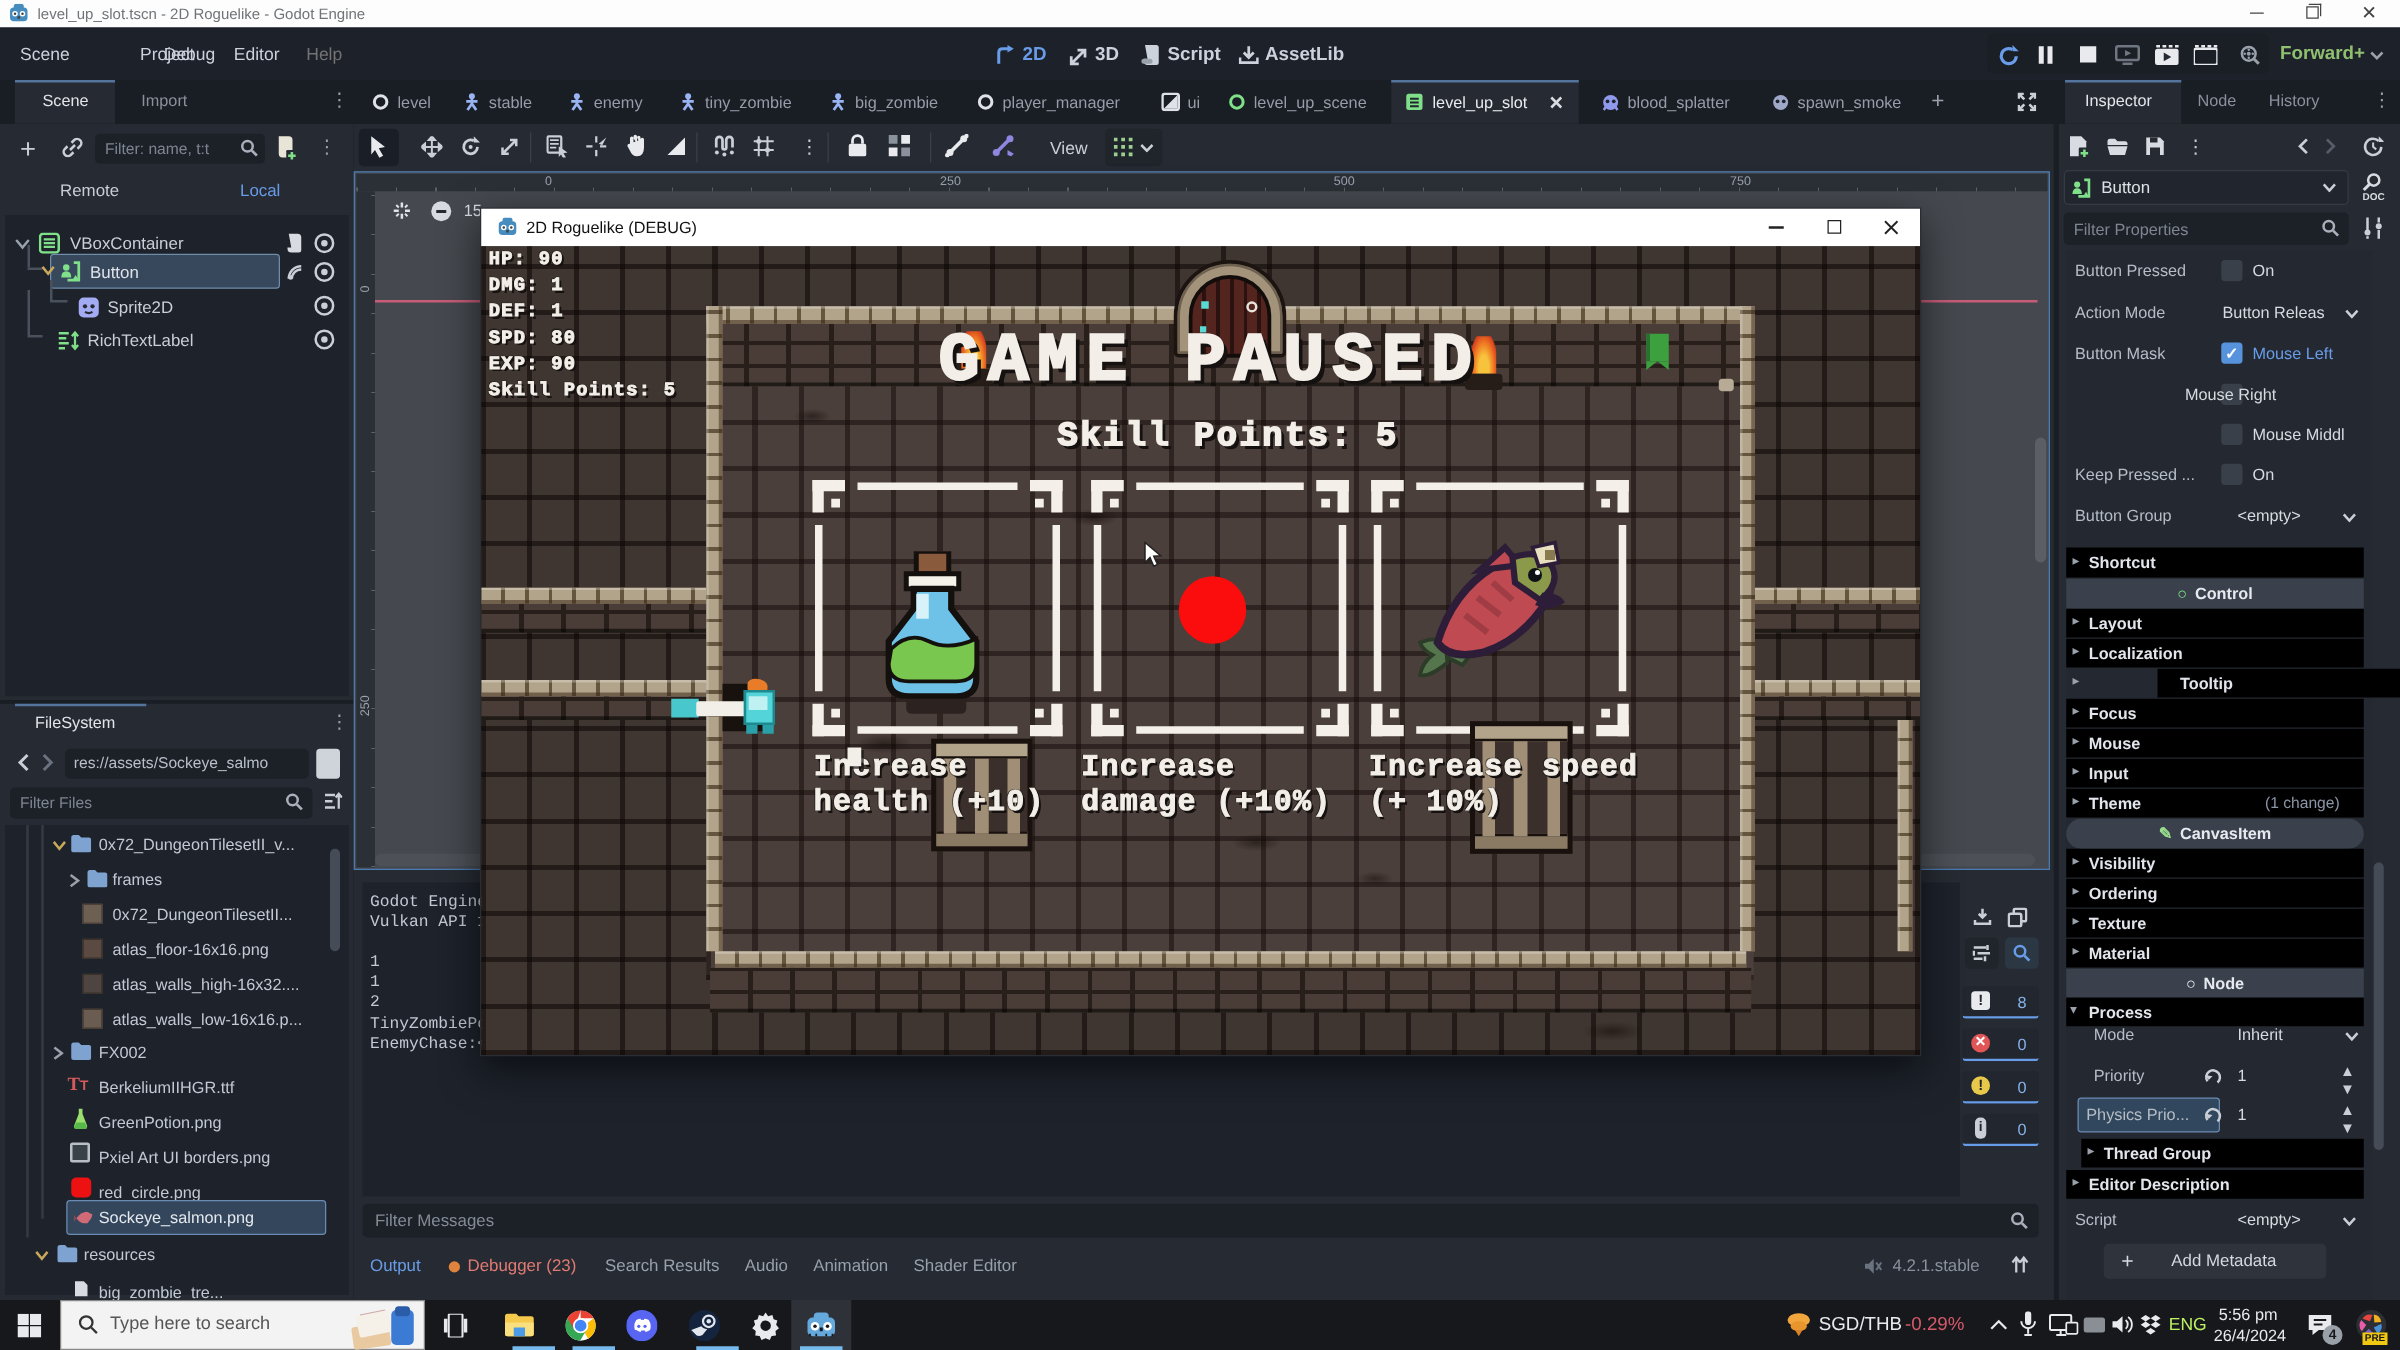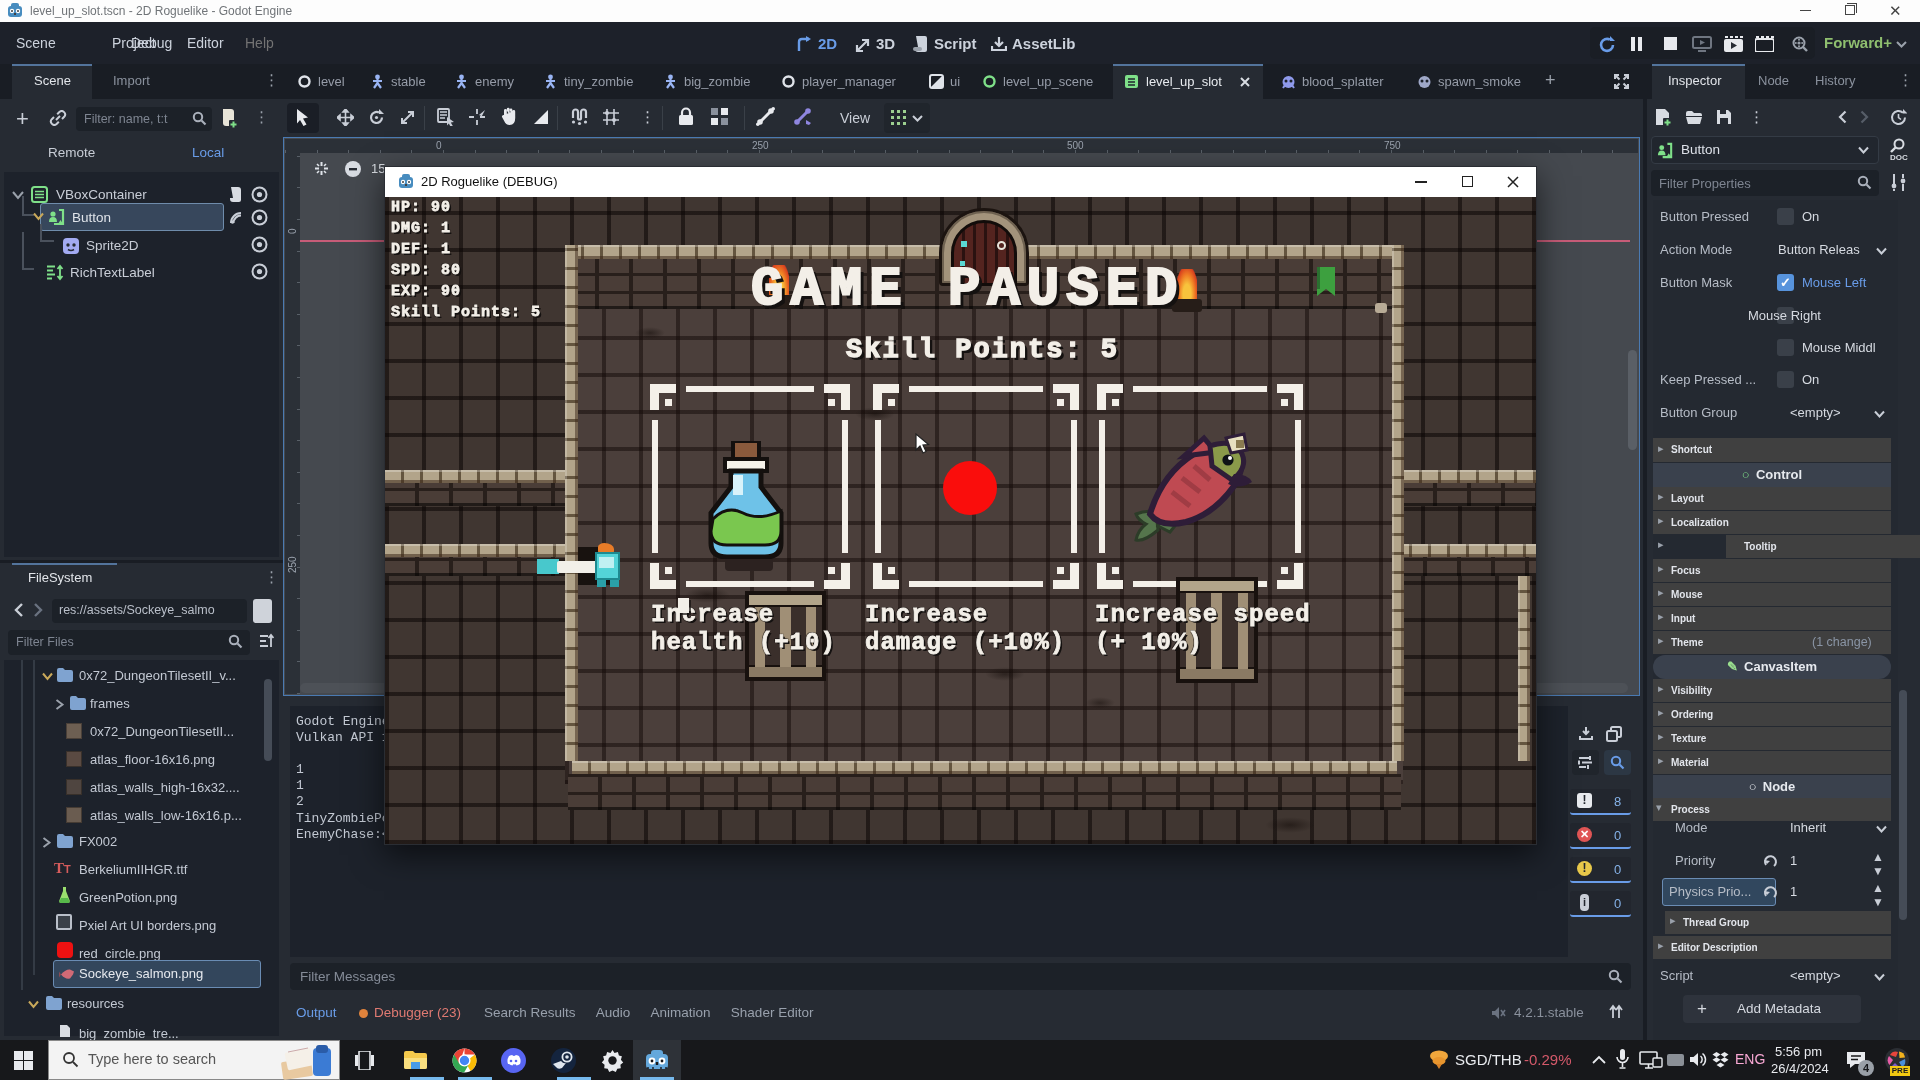--- a/index.html
+++ b/index.html
@@ -33,21 +33,21 @@
 .px{font-family:"Liberation Mono",monospace;font-weight:bold;color:#f3efe8;
  text-shadow:2px 2px 0 #141110,-1px -1px 0 rgba(20,17,16,.6),1px -1px 0 rgba(20,17,16,.4),-1px 1px 0 rgba(20,17,16,.4);
  -webkit-text-stroke:0.8px #f3efe8;}
 .pxb{-webkit-text-stroke:2.2px #f3efe8 !important;}
 
 .bk{position:absolute;}
 .bk i{position:absolute;background:#f4f0e9;}
 
 .plabel{color:#b6bcc6;font-size:13px;}
 .pval{color:#d6dae1;font-size:13px;}
-.sect{background:#404040;color:#e2e5eb;font-weight:bold;font-size:10px;}
+.sect{background:#000000;color:#e2e5eb;font-weight:bold;font-size:13px;}
 .cat{background:#3a414d;color:#e6e9ee;font-weight:bold;font-size:13px;text-align:center;}
 .chk{width:17px;height:17px;border-radius:3px;background:#3a4049;}
 .chkon{width:17px;height:17px;border-radius:3px;background:#5793dc;color:#fff;font-size:13px;font-weight:bold;text-align:center;line-height:17px;}
 .carat{color:#9aa1ab;}
 </style></head><body>
 <div id="root">
 
 <div class="abs" style="left:0;top:0;width:1920px;height:22px;background:#fdfdfd;"></div>
 <svg class="abs" style="left:7px;top:3px" width="16" height="16" viewBox="0 0 16 16">
       <rect x="1" y="3" width="14" height="11" rx="3" fill="#478cbf"></rect>
@@ -800,21 +800,21 @@
       <rect x="14" y="7" width="9" height="9" rx="1" fill="#17181b" stroke="#e8eaee" stroke-width="1.4"></rect>
     </svg>
 <div class="abs" style="left:1667px;top:1054px;width:17px;height:12px;background:#8a8f96;border-radius:2px;"></div>
 <svg class="abs" style="left:1689px;top:1051px" width="18" height="17" viewBox="0 0 18 17">
       <path d="M1 6 h3.5 L9 2 v13 L4.5 11 H1z" fill="#e8eaee"></path>
       <path d="M11.5 5 a4.5 4.5 0 0 1 0 7 M13.5 2.5 a7.5 7.5 0 0 1 0 12" stroke="#e8eaee" stroke-width="1.5" fill="none"></path>
     </svg>
 <svg class="abs" style="left:1712px;top:1052px" width="17" height="16" viewBox="0 0 17 16">
       <path d="M4.5 0 L8.5 2.6 4.5 5.2 .5 2.6z M12.5 0 L16.5 2.6 12.5 5.2 8.5 2.6z M4.5 5.2 L8.5 7.8 4.5 10.4 .5 7.8z M12.5 5.2 L16.5 7.8 12.5 10.4 8.5 7.8z M8.5 10.4 L12.5 13 8.5 15.6 4.5 13z" fill="#e8eaee"></path>
     </svg>
-<div class="abs tx" style="left:1735px;top:1051px;font-size:14px;color:#f9a8d4;">ENG</div>
+<div class="abs tx" style="left:1735px;top:1051px;font-size:14px;color:#bef264;">ENG</div>
 <div class="abs tx" style="left:1771px;top:1044px;width:55px;text-align:center;font-size:13px;color:#e8eaee;">5:56 pm</div>
 <div class="abs tx" style="left:1771px;top:1061px;width:55px;text-align:center;font-size:13px;color:#e8eaee;">26/4/2024</div>
 <svg class="abs" style="left:1845px;top:1050px" width="22" height="20" viewBox="0 0 22 20">
       <path d="M2 2 h18 v12 h-10 l-5 4 v-4 H2z" fill="#e8eaee"></path>
       <path d="M6 6 h10 M6 9.5 h7" stroke="#17181b" stroke-width="1.6"></path>
     </svg>
 <div class="abs" style="left:1858px;top:1060px;width:16px;height:16px;border-radius:50%;background:#9aa0a8;color:#17181b;font-size:11px;font-weight:bold;text-align:center;line-height:16px;">4</div>
 <svg class="abs" style="left:1884px;top:1047px" width="26" height="26" viewBox="0 0 26 26">
       <circle cx="13" cy="13" r="12" fill="#2b2e33"></circle>
       <path d="M6 8 a7 7 0 0 1 8-3 l-2 5z" fill="#e8453c"></path>

